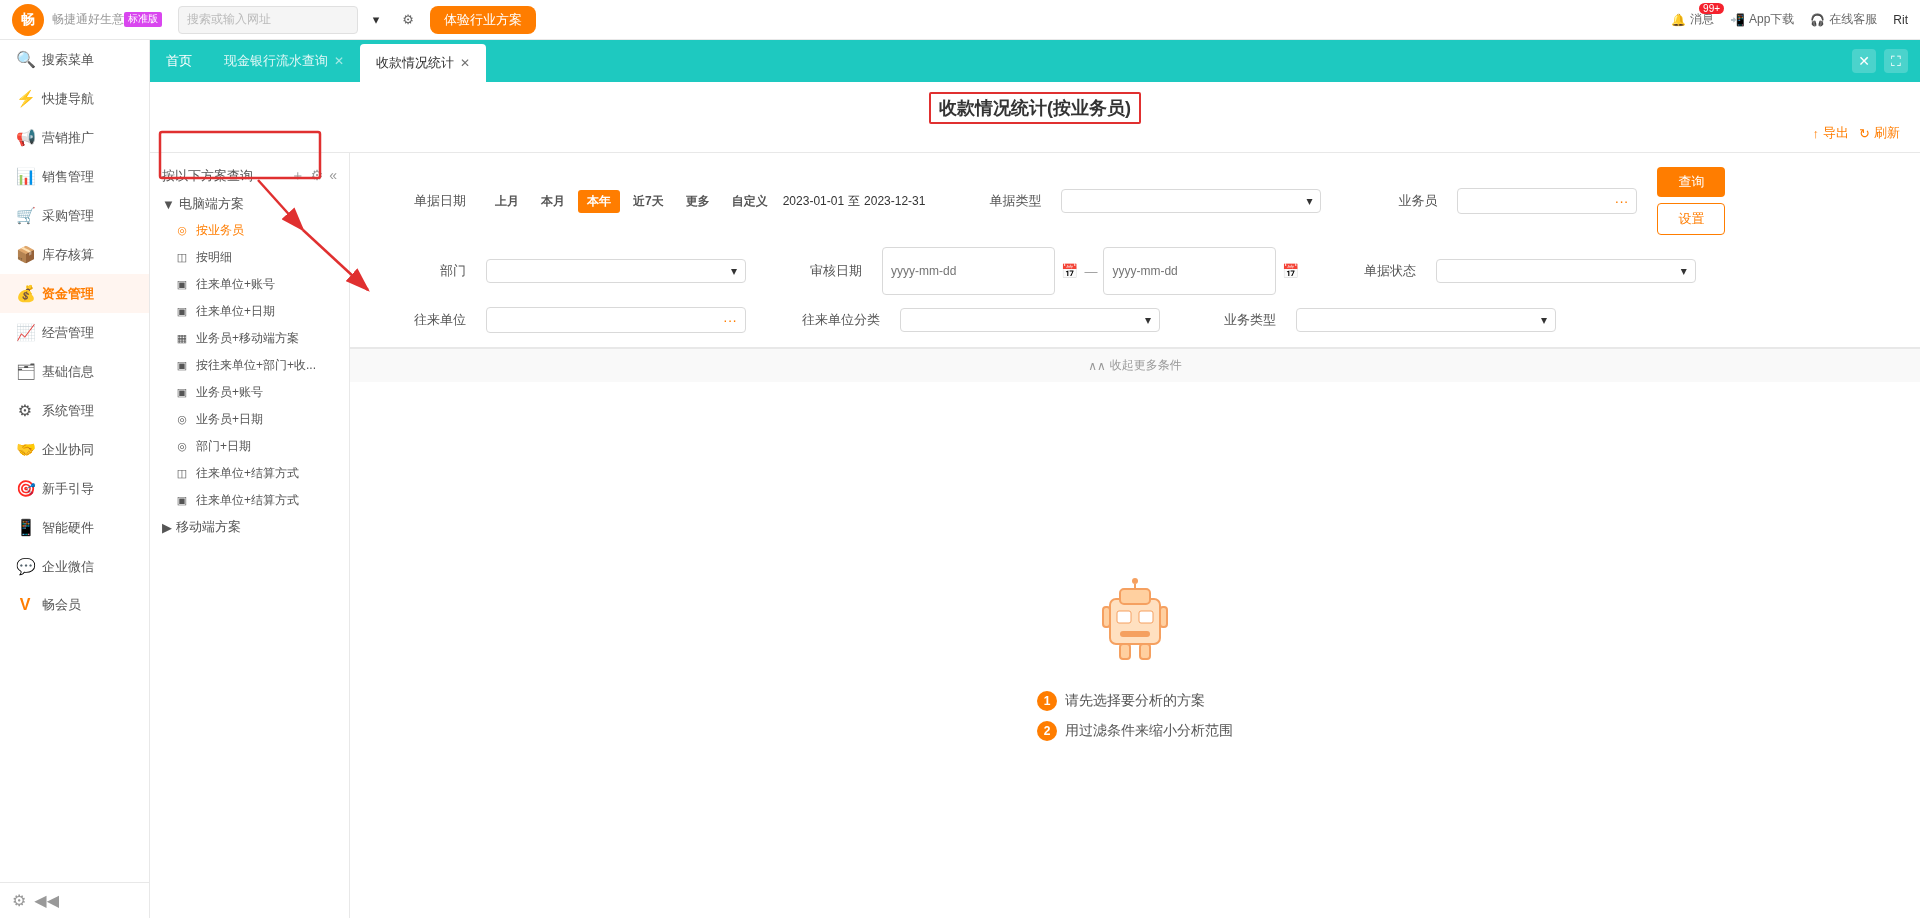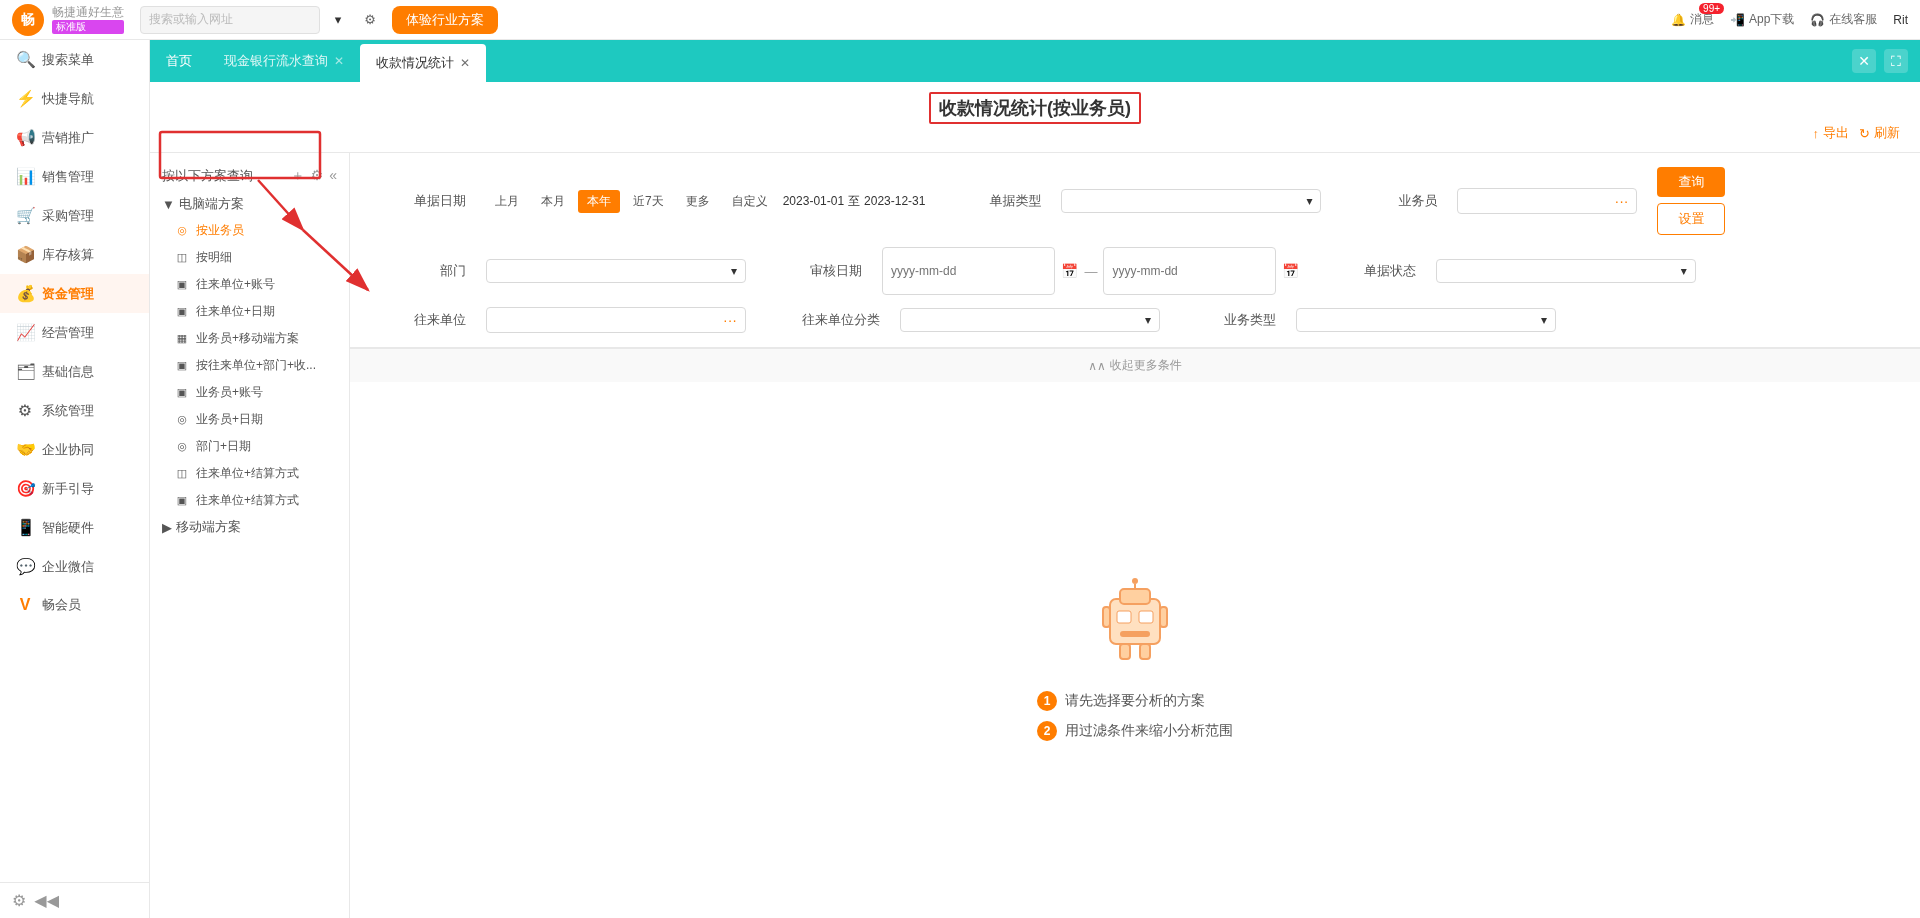--- a/index.html
+++ b/index.html
@@ -141,21 +141,21 @@
       background: #fff; padding: 14px 20px;
       border-bottom: 1px solid #e8e8e8;
     }
     .filter-row { display: flex; align-items: center; gap: 20px; margin-bottom: 12px; }
     .filter-row:last-child { margin-bottom: 0; }
     .filter-label { font-size: 13px; color: #555; min-width: 60px; text-align: right; margin-left: 36px; }
     .filter-control { display: flex; align-items: center; gap: 6px; }
     .date-shortcuts { display: flex; gap: 4px; }
     .date-shortcut {
       padding: 2px 8px; border-radius: 3px; font-size: 12px;
-      cursor: pointer; color: #555; border: 1px solid transparent;
+      cursor: pointer; color: #555; border: 1px solid transparent; font-weight: bold;
     }
     .date-shortcut.active { background: #ff7d00; color: #fff; }
     .date-range { display: flex; align-items: center; gap: 4px; font-size: 12px; color: #333; }
     .filter-select {
       border: 1px solid #d9d9d9; border-radius: 4px;
       padding: 4px 8px; font-size: 12px; min-width: 180px;
       display: flex; align-items: center; justify-content: space-between;
       cursor: pointer; background: #fff;
     }
     .filter-select-wide { min-width: 260px; }
@@ -199,21 +199,21 @@
   </style>
 </head>
 <body>
 
 <div id="app">
 
   <div class="top-bar">
     <div class="top-bar-logo">
       <span>畅</span>
     </div>
-    <div style="display:flex;flex-direction:column;line-height:1.2">
+    <div style="display:flex;flex-direction:row;line-height:1.2">
       <span class="top-bar-title">畅捷通好生意</span>
       <span class="top-bar-version">标准版</span>
     </div>
     <div style="width:180px;height:28px;background:#f5f5f5;border:1px solid #e0e0e0;border-radius:4px;display:flex;align-items:center;padding:0 8px;margin-left:8px">
       <span style="color:#bbb;font-size:12px">搜索或输入网址</span>
     </div>
     <div class="top-bar-dropdown">▾</div>
     <div class="top-bar-gear">⚙</div>
     <button class="top-bar-btn">体验行业方案</button>
     <div class="top-bar-right">

